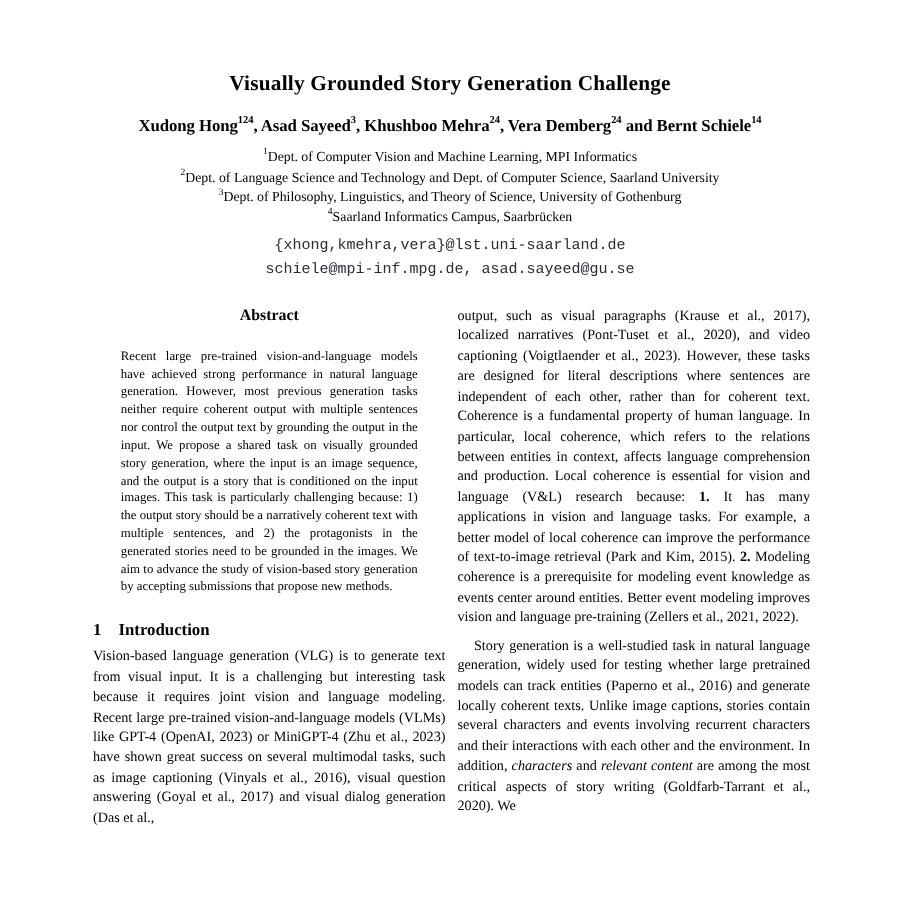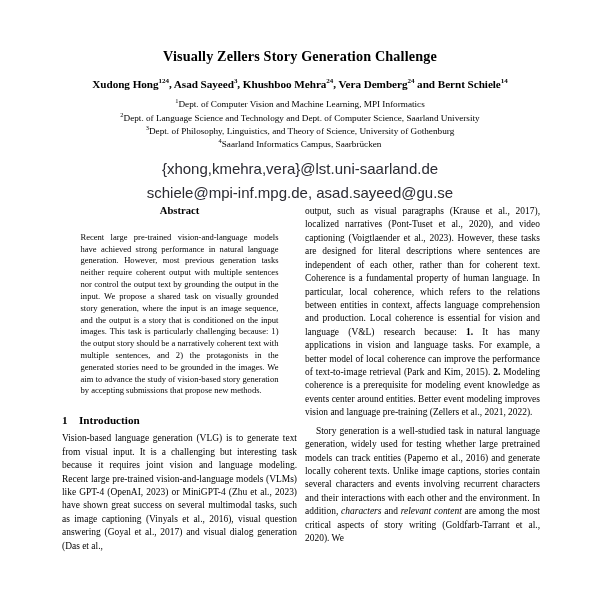--- a/index.html
+++ b/index.html
@@ -59,22 +59,22 @@
     display: block;
     white-space: nowrap;
   }
   .affiliations sup {
     font-size: 6.4px;
     vertical-align: super;
     line-height: 0;
   }
   .emails {
     margin-top: 6px;
-    font-family: Liberation Sans, sans-serif;
-    font-size: 15px;
+    font-family: Liberation Mono, monospace;
+    font-size: 10px;
     line-height: 1.62;
     color: #2b2b33;
   }
   .emails .email-line {
     display: block;
     white-space: nowrap;
   }
 
   
   .columns {
@@ -141,21 +141,21 @@
   i, .ital { font-style: italic; }
   b, .bold { font-weight: bold; }
 </style>
 </head>
 <body>
 
 <div class="page">
 
   <div class="title-block">
 
-    <h1 class="paper-title">Visually Zellers Story Generation Challenge</h1>
+    <h1 class="paper-title">Visually Grounded Story Generation Challenge</h1>
 
     <div class="authors">Xudong Hong<sup>124</sup>, Asad Sayeed<sup>3</sup>, Khushboo Mehra<sup>24</sup>, Vera Demberg<sup>24</sup> and Bernt Schiele<sup>14</sup></div>
 
     <div class="affiliations">
       <span class="aff-line">
         <sup>1</sup><span>Dept. of Computer Vision and Machine Learning, MPI Informatics</span>
       </span>
       <span class="aff-line">
         <sup>2</sup><span>Dept. of Language Science and Technology and Dept. of Computer Science, Saarland University</span>
       </span>

